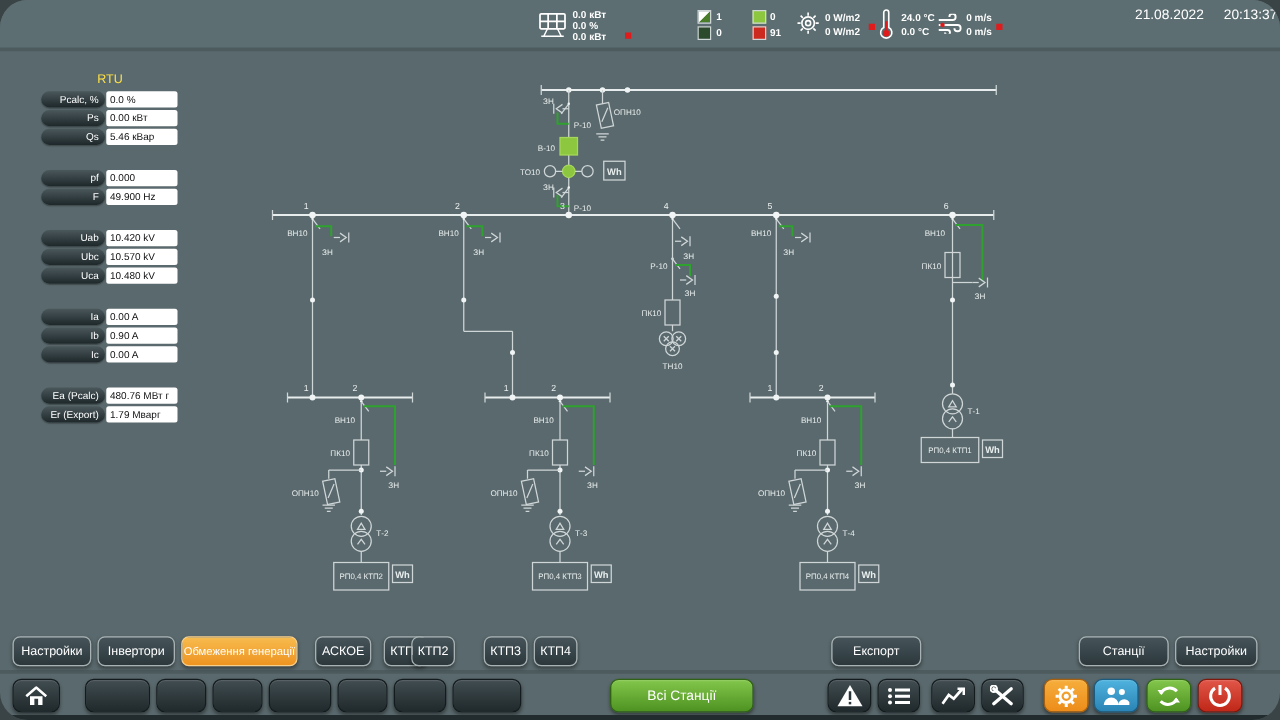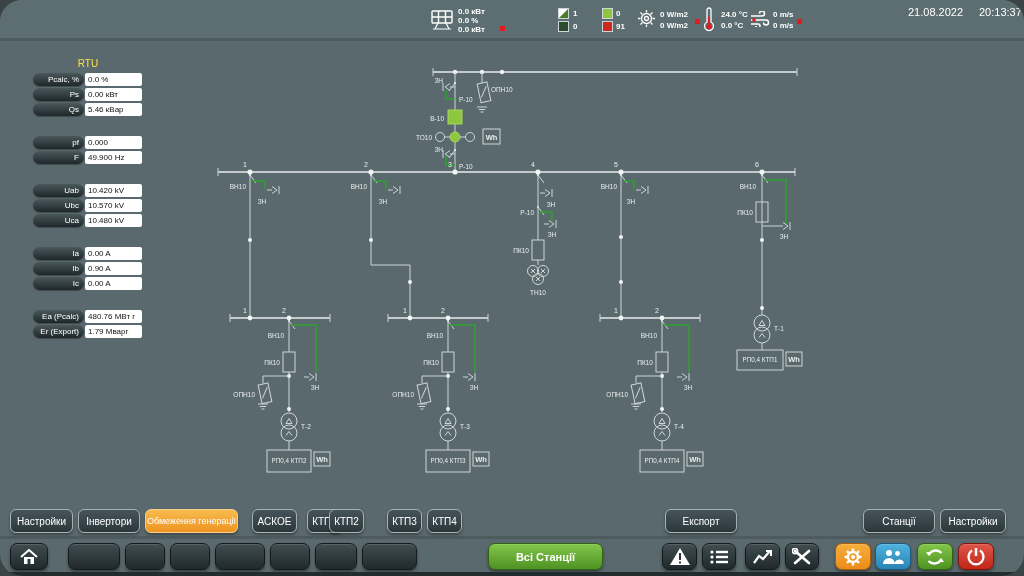--- a/index.html
+++ b/index.html
@@ -23,21 +23,21 @@
     box-shadow:0 1px 1px rgba(0,0,0,.3);}
   .rtu-val{width:57px;margin-left:1px;background:#fff;border-radius:2px;color:#111;
     font-size:8px;line-height:13px;padding-left:3px;box-sizing:border-box;white-space:nowrap;overflow:hidden;}
   
   .btn1{position:absolute;top:509px;height:24px;background:linear-gradient(#46545a,#2b373b);
     border:1px solid #a8b2b4;border-radius:6px;color:#fff;font-size:10px;display:flex;
     align-items:center;justify-content:center;box-sizing:border-box;box-shadow:0 2px 3px rgba(0,0,0,.35);cursor:pointer;white-space:nowrap;}
   .btn1.active{background:linear-gradient(#f7bb4e,#ee921e);background:linear-gradient(#f7bb4e,#ee9421);border-color:#f8cf8a;}
   .btn2{position:absolute;top:543px;height:27px;background:linear-gradient(#414d51,#20292c);
     border:1px solid #141b1e;border-radius:7px;box-sizing:border-box;display:flex;align-items:center;justify-content:center;
-    box-shadow:inset 0 1px 0 rgba(255,255,255,.12),0 2px 3px rgba(0,0,0,.4);color:#fff;font-size:11px;cursor:pointer;font-weight:bold;}
+    box-shadow:inset 0 1px 0 rgba(255,255,255,.12),0 2px 3px rgba(0,0,0,.4);color:#fff;font-size:11px;cursor:pointer;}
   .btn2.green{background:linear-gradient(#83c64b,#4e9322);border-color:#2f6214;}
   .btn2.orange{background:linear-gradient(#f6ae3c,#ec8c1a);border-color:#a65f0e;}
   .btn2.blue{background:linear-gradient(#4fb2de,#2a84b5);border-color:#1b5b80;}
   .btn2.red{background:linear-gradient(#e05648,#c02718);border-color:#7e170c;}
   .sep-line{position:absolute;left:0;top:536px;width:1024px;height:3px;background:#4d5b5f;}
   .bot-strip{position:absolute;left:0;top:572px;width:1024px;height:4px;background:#222c2f;}
   
   #sld{position:absolute;left:0;top:0;}
   #sld path,#sld line,#sld circle,#sld rect{stroke:#cfd6d8;stroke-width:1;fill:none;}
   #sld .bus{stroke:#e7eced;stroke-width:1.6;}

